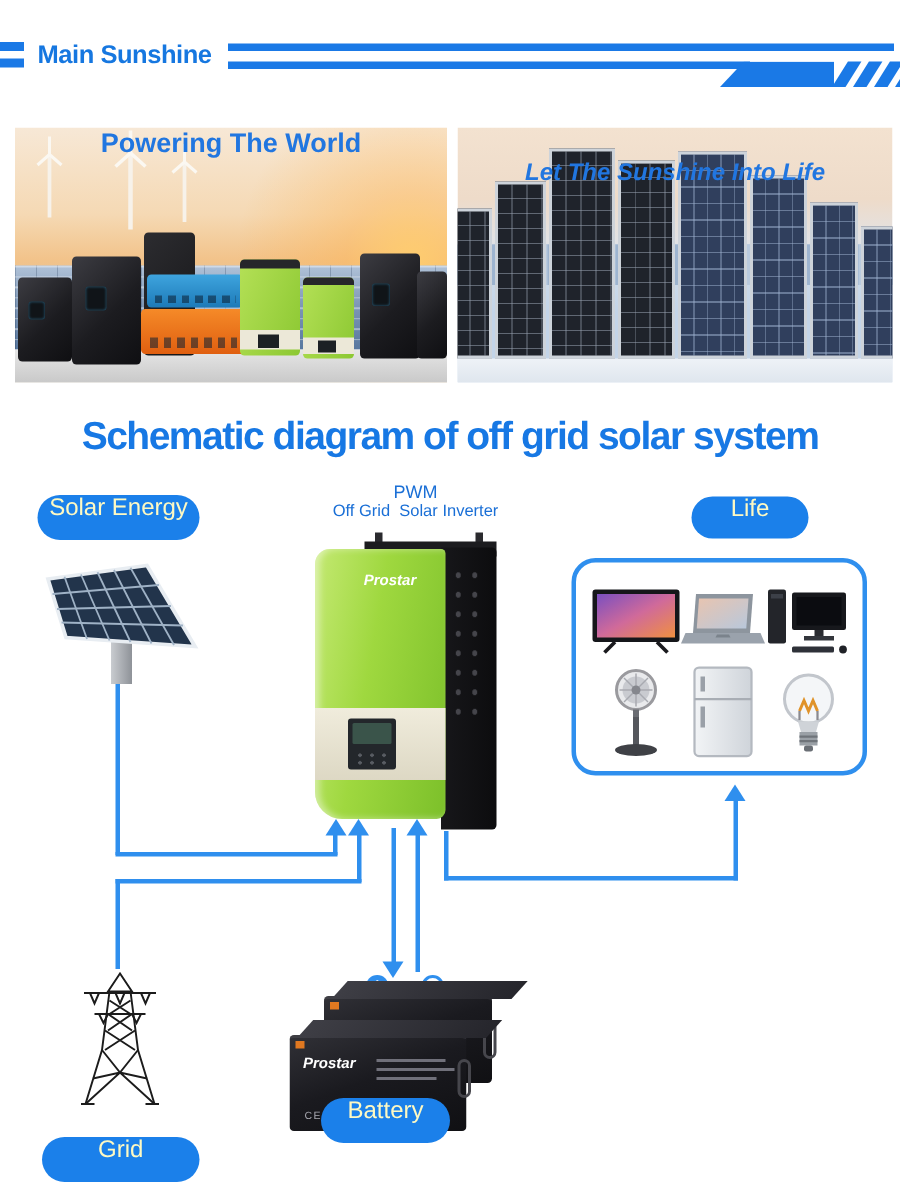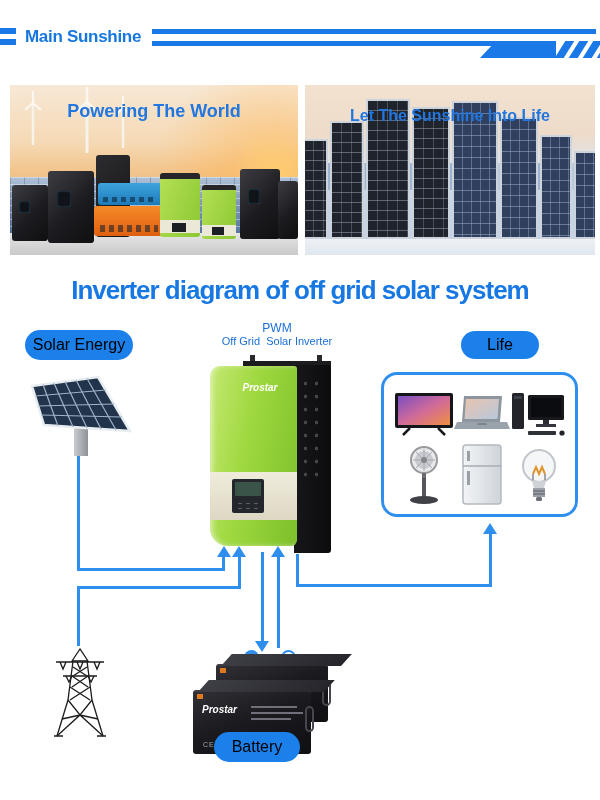--- a/index.html
+++ b/index.html
@@ -50,21 +50,21 @@
       repeating-linear-gradient(90deg,transparent 0 9px,rgba(150,160,175,.35) 9px 10px),#1f232b;}
   .sp.poly{background:
       repeating-linear-gradient(180deg,transparent 0 10px,rgba(160,180,210,.5) 10px 11px),
       repeating-linear-gradient(90deg,transparent 0 8px,rgba(160,180,210,.4) 8px 9px),#303f5d;}
   .floor-r{position:absolute;left:0;right:0;bottom:0;height:16px;background:linear-gradient(180deg,#eef2f7,#dfe6ee);}
 
   
   .sec-title{position:absolute;left:0;right:0;top:275px;text-align:center;font-size:26px;font-weight:bold;color:var(--blue-text);letter-spacing:-1px;white-space:nowrap;}
 
   
-  .pill{position:absolute;background:var(--accent);color:#000000;border-radius:15px;display:flex;align-items:center;justify-content:center;font-size:16px;white-space:nowrap;}
+  .pill{position:absolute;background:var(--accent);color:#fef9c3;border-radius:15px;display:flex;justify-content:center;font-size:16px;white-space:nowrap;}
   .inv-type{position:absolute;left:197px;top:321px;width:160px;text-align:center;color:#1a6fd6;}
   .inv-type .l1{font-size:12px;}
   .inv-type .l2{font-size:11px;white-space:pre;}
 
   .wv{position:absolute;width:3px;background:var(--wire);}
   .wh{position:absolute;height:3px;background:var(--wire);}
   .arrow-up{position:absolute;width:0;height:0;border-left:7px solid transparent;border-right:7px solid transparent;border-bottom:11px solid var(--wire);}
   .arrow-down{position:absolute;width:0;height:0;border-left:7px solid transparent;border-right:7px solid transparent;border-top:11px solid var(--wire);}
 
   .badge{position:absolute;border-radius:50%;text-align:center;font-weight:bold;}
@@ -171,41 +171,41 @@
     </div>
     <div class="prod wallinv" style="left:192px;top:100px;width:34px;height:54px;background:linear-gradient(110deg,#b4e056,#8cc832);">
       <div class="cap"></div>
         <div class="band"></div>
         <div class="disp"></div>
     </div>
     <div class="prod tower" style="left:230px;top:84px;width:40px;height:70px;">
         <div class="scr"></div>
       </div>
     <div class="prod tower" style="left:268px;top:96px;width:20px;height:58px;"></div>
-    <div class="hero-title" style="top:16px;font-size:18px;">Powering The World</div>
-  </div>
-
-  <div class="hero" style="left:305px;width:290px;">
+    <div class="hero-title" style="top:0;font-size:18px;">Powering The World</div>
+  </div>
+
+  <div class="hero" style="left:305px;width:290px;font-style:italic;">
     <div class="sky-r"></div>
     <div class="far-field"></div>
     <div class="panel-row">
       <div class="sp mono" style="width:26px;height:100px;"></div>
       <div class="sp mono" style="width:34px;height:118px;"></div>
       <div class="sp mono" style="width:44px;height:140px;"></div>
       <div class="sp mono" style="width:38px;height:132px;"></div>
       <div class="sp poly" style="width:46px;height:138px;"></div>
       <div class="sp poly" style="width:38px;height:122px;"></div>
       <div class="sp poly" style="width:32px;height:104px;"></div>
       <div class="sp poly" style="width:24px;height:88px;"></div>
     </div>
     <div class="floor-r"></div>
     <div class="hero-title" style="top:22px;font-size:16px;">Let The Sunshine Into Life</div>
   </div>
 
-  <div class="sec-title">Inverter diagram of off grid solar system</div>
+  <div class="sec-title">Schematic diagram of off grid solar system</div>
 
   <div class="pill" style="left:25px;top:330px;width:108px;height:30px;">
     <span>Solar Energy</span>
   </div>
   <div class="inv-type">
     <div class="l1">PWM</div>
     <div class="l2">Off Grid  Solar Inverter</div>
   </div>
   <div class="pill" style="left:461px;top:331px;width:78px;height:28px;">
     <span>Life</span>
@@ -375,17 +375,20 @@
       <div class="bat-term"></div>
       <div class="bat-brand">Prostar</div>
       <div class="bat-line" style="left:58px;top:14px;width:46px;"></div>
       <div class="bat-line" style="left:58px;top:20px;width:52px;"></div>
       <div class="bat-line" style="left:58px;top:26px;width:40px;"></div>
       <div class="bat-cert">CE</div>
       <div class="bat-handle"></div>
     </div>
   </div>
 
+  <div class="pill" style="left:28px;top:758px;width:105px;height:30px;">
+    <span>Grid</span>
+  </div>
   <div class="pill" style="left:214px;top:732px;width:86px;height:30px;">
     <span>Battery</span>
   </div>
 
 </div>
 
 </body></html>

